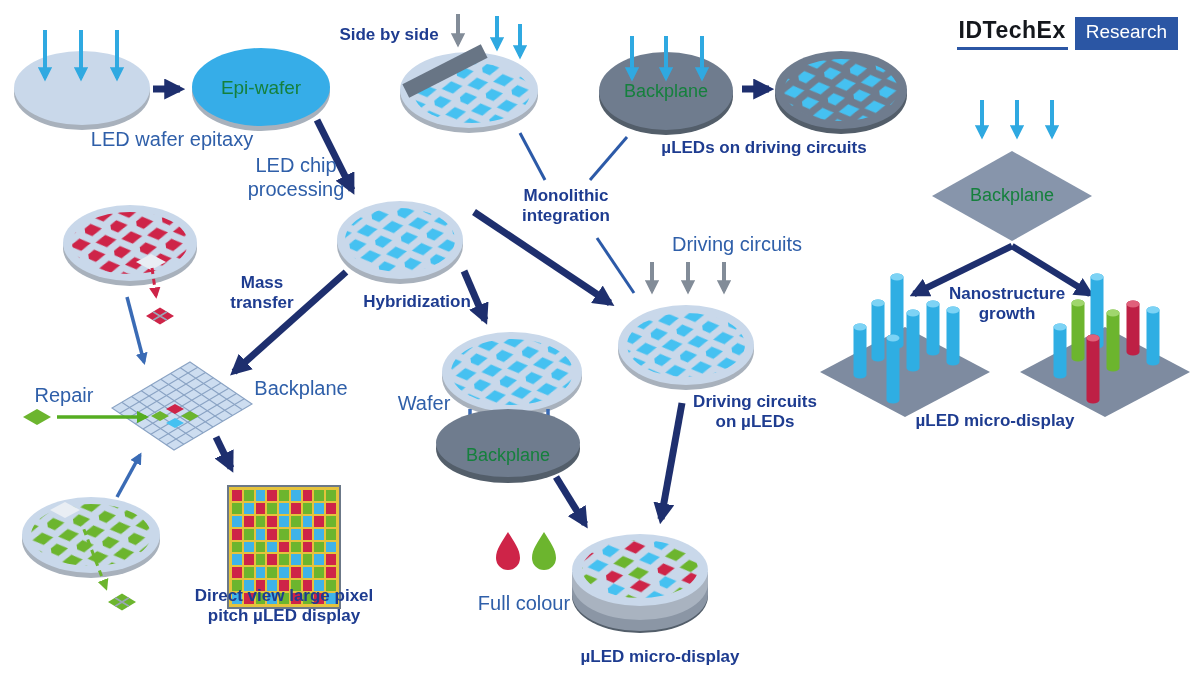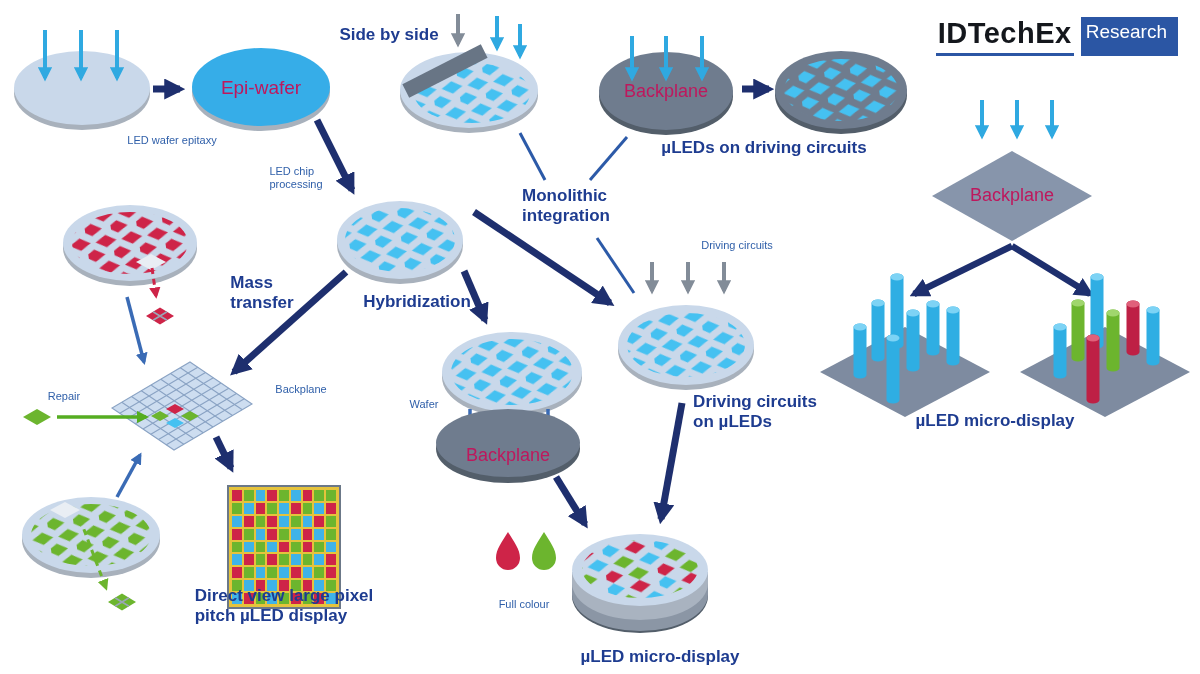--- a/index.html
+++ b/index.html
@@ -1,24 +1,24 @@
 <!DOCTYPE html>
 <html style="--navy: #1e2f6e; --boldBlue: #1e3c90; --textBlue: #2f5fa9; --cyanArrow: #2fa9e1; --epiBlue: #36ade8; --tileCyan: #45c1f1; --pxCyan: #3fb3e8; --waferLight: #c9d8ea; --waferShadow: #a8b1bc; --grayPlate: #6f7c8e; --grayPlateDark: #535e6a; --grayBar: #687585; --grayArrow: #828c98; --blueArrow: #3a6bb5; --lineBlue: #2c5aa8; --red: #ce2448; --green: #6cb52e; --repairGreen: #55ad21; --gridFill: #cdddf0; --gridLine: #8aa3c4; --yellow: #e5c33c; --pixelBorder: #6b7888; --platformGray: #7e8ba0; --diamondGray: #8795ab; --cylCyan: #2faee3; --cylCyanTop: #7dd3f5; --cylGreen: #6cb52e; --cylGreenTop: #a0d66d; --cylRed: #be2045; --cylRedTop: #e0607a; --logoBlue: #2b56a4; --diskSide: #8b96a5; --diskSideLight: #a9b3c0; --gapFill: #e9eef4;"><head>
 <meta charset="utf-8">
 <style>
   :root{ --navy:#1e2f6e; }
   html,body{margin:0;padding:0;background:#fff;}
   .stage{position:relative;width:1200px;height:674px;background:#fff;overflow:hidden;
          font-family:"Liberation Sans",sans-serif;}
   .stage svg{position:absolute;left:0;top:0;}
   .lbl,.lblb,.lblw{position:absolute;transform:translate(-50%,-50%);white-space:pre-line;
-        line-height:1.18;}
-  .lbl{color:var(--textBlue);font-size:11px;}
+        text-align:center;line-height:1.18;}
+  .lbl{color:var(--textBlue);font-size:20px;}
   .lblb{color:var(--boldBlue);font-size:17px;font-weight:700;}
-  .lblw{color:#be185d;font-size:18px;}
+  .lblw{color:#15803d;font-size:18px;}
   .lblw.big{font-size:19px;}
   
   .fC{fill:var(--tileCyan)} .fR{fill:var(--red)} .fG{fill:var(--green)}
   .fWafer{fill:var(--waferLight)} .fShadow{fill:var(--waferShadow)}
   .fPlate{fill:var(--grayPlate)} .fPlateD{fill:var(--grayPlateDark)}
   .fGap{fill:var(--gapFill)}
   .aNavy{stroke:var(--navy);stroke-width:7;fill:none}
   .aNavyV{stroke:var(--navy);stroke-width:6.5;fill:none}
   .aCyan{stroke:var(--cyanArrow);stroke-width:4;fill:none}
   .aGray{stroke:var(--grayArrow);stroke-width:4;fill:none}
@@ -33,24 +33,24 @@
   .gridCell{fill:var(--gridFill);stroke:var(--gridLine);stroke-width:1.1}
   .gridLn{stroke:var(--gridLine);stroke-width:1.1;fill:none}
   
   .pixel{position:absolute;left:227px;top:485px;width:114px;height:124px;
          background:var(--yellow);border:2.5px solid var(--pixelBorder);
          box-sizing:border-box;padding:3px;display:grid;
          grid-template-columns:repeat(9,1fr);grid-template-rows:repeat(9,1fr);gap:2px;}
   .px.R{background:var(--red)} .px.G{background:var(--green)} .px.C{background:var(--pxCyan)}
   
   .logo{position:absolute;top:17px;right:22px;display:flex;align-items:stretch;}
-  .logo .brand{color:#14171c;font-size:29px;font-weight:600;letter-spacing:.5px;
+  .logo .brand{color:#14171c;font-size:23px;font-weight:600;letter-spacing:.5px;
          border-bottom:3px solid var(--logoBlue);padding:0 2px 3px 2px;align-self:flex-start;}
   .logo .prod{background:var(--logoBlue);color:#fff;font-size:19px;
-         padding:4px 11px 6px 5px;margin-left:7px;}
+         padding:4px 11px 6px 11px;margin-left:7px;}
 </style>
 </head>
 <body>
 
 <div class="stage">
 
 <svg width="1200" height="674" viewBox="0 0 1200 674">
   <defs>
     <polygon id="dmd" points="0,-6.2 10.5,0 0,6.2 -10.5,0"></polygon>
     <pattern id="pC" width="26" height="26" patternUnits="userSpaceOnUse" patternTransform="rotate(-8)">
@@ -420,20 +420,22 @@
 <div class="lbl" style="left:737px;top:245px">Driving circuits</div>
 <div class="lblb" style="left:755px;top:412px">Driving circuits
 on µLEDs</div>
 <div class="lbl" style="left:301px;top:389px">Backplane</div>
 <div class="lbl" style="left:64px;top:396px">Repair</div>
 <div class="lblb" style="left:284px;top:606px">Direct view large pixel
 pitch µLED display</div>
 <div class="lbl" style="left:424px;top:404px">Wafer</div>
 <div class="lbl" style="left:524px;top:604px">Full colour</div>
 <div class="lblb" style="left:660px;top:657px">µLED micro-display</div>
+<div class="lblb" style="left:1007px;top:304px">Nanostructure
+growth</div>
 <div class="lblb" style="left:995px;top:421px">µLED micro-display</div>
 
 <div class="lblw big" style="left:261px;top:88px">Epi-wafer</div>
 <div class="lblw" style="left:666px;top:92px">Backplane</div>
 <div class="lblw" style="left:508px;top:456px">Backplane</div>
 <div class="lblw" style="left:1012px;top:196px">Backplane</div>
 
 <div class="logo">
   <span class="brand">IDTechEx</span>
   <span class="prod">Research</span>

